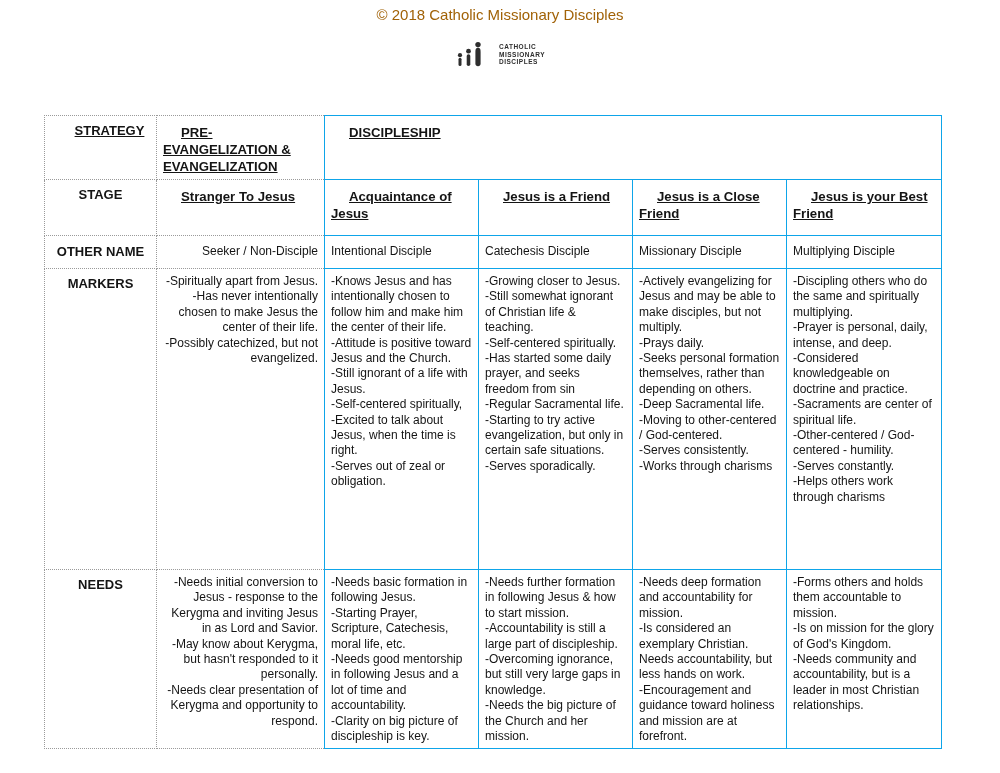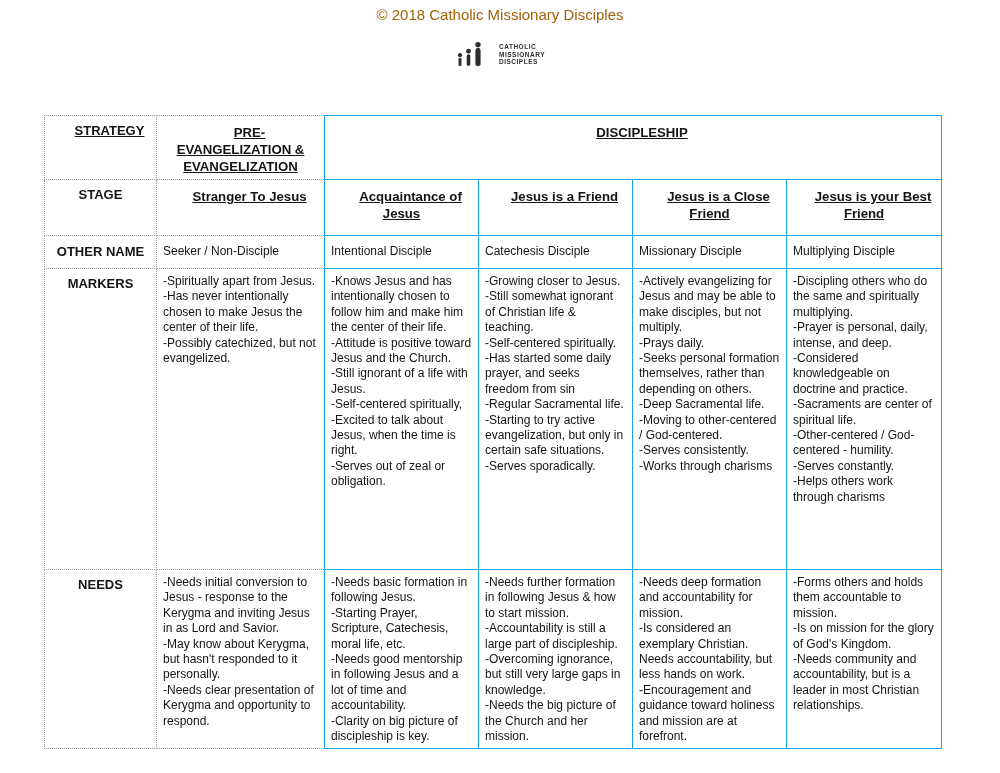--- a/index.html
+++ b/index.html
@@ -23,25 +23,25 @@
 
   table.grid {
     position: absolute; left: 44px; top: 115px; width: 897px;
     border-collapse: collapse; table-layout: fixed;
   }
   td {
     vertical-align: top; padding: 5px 6px 4px 6px;
     font-size: 12px; line-height: 15.4px; color: #141414;
     overflow: hidden;
   }
-  td.light { border: 1px dotted #9a9a9a; }
+  td.light { border: 1px dotted #9a9a9a; text-align: right; }
   td.dark  { border: 1px solid #0ea5e9; }
 
   td.rowlabel { font-weight: bold; text-align: center; font-size: 13px; padding-top: 7px; }
-  td.header   { font-weight: bold; text-align: center; font-size: 13.2px; padding-top: 8px; line-height: 17px; }
+  td.header   { font-weight: bold; text-align: left; font-size: 13.2px; padding-top: 8px; line-height: 17px; }
   .u { text-decoration: underline; margin-left: 18px; }
 
   tr.r-other td { vertical-align: middle; padding-top: 2px; padding-bottom: 2px; }
   tr.r-other td.rowlabel { font-size: 13px; }
 
   td.body-cell { white-space: pre-line; }
 </style>
 </head>
 <body>
 

